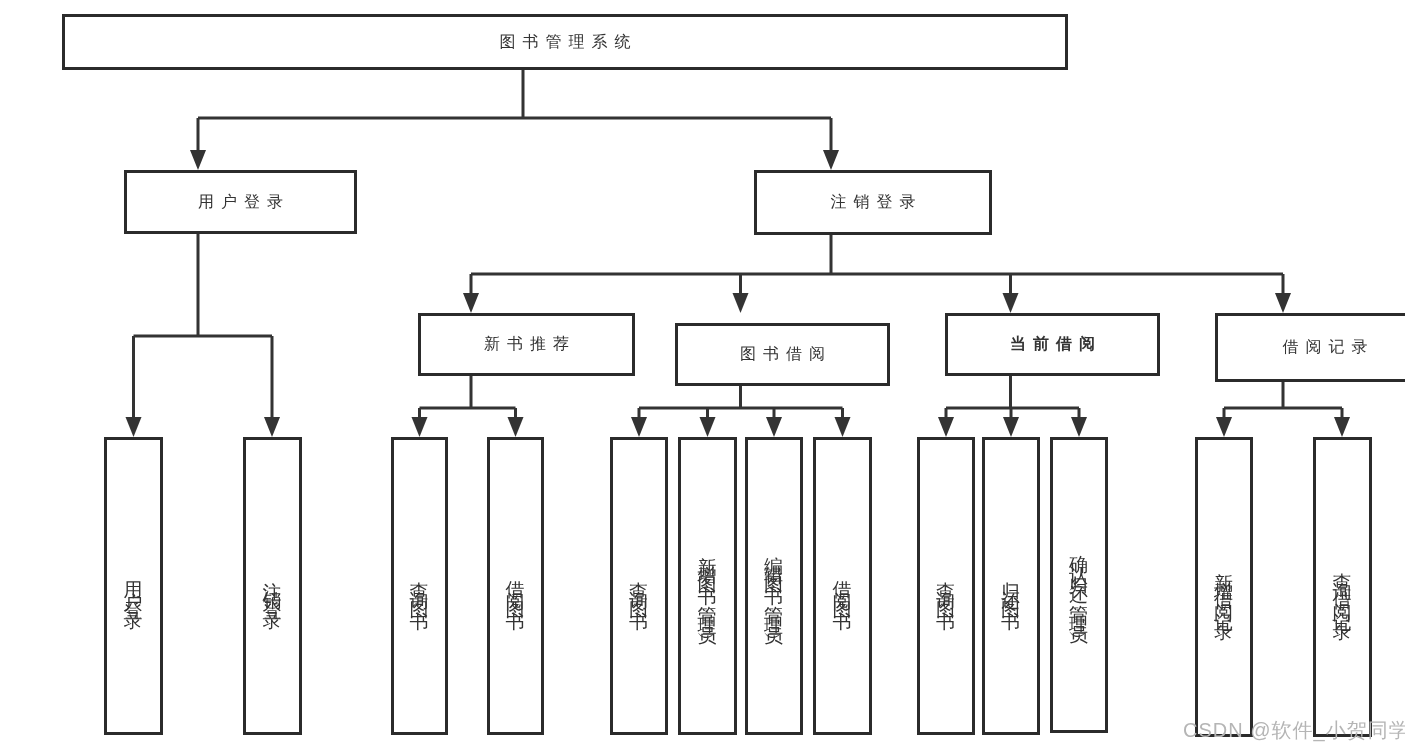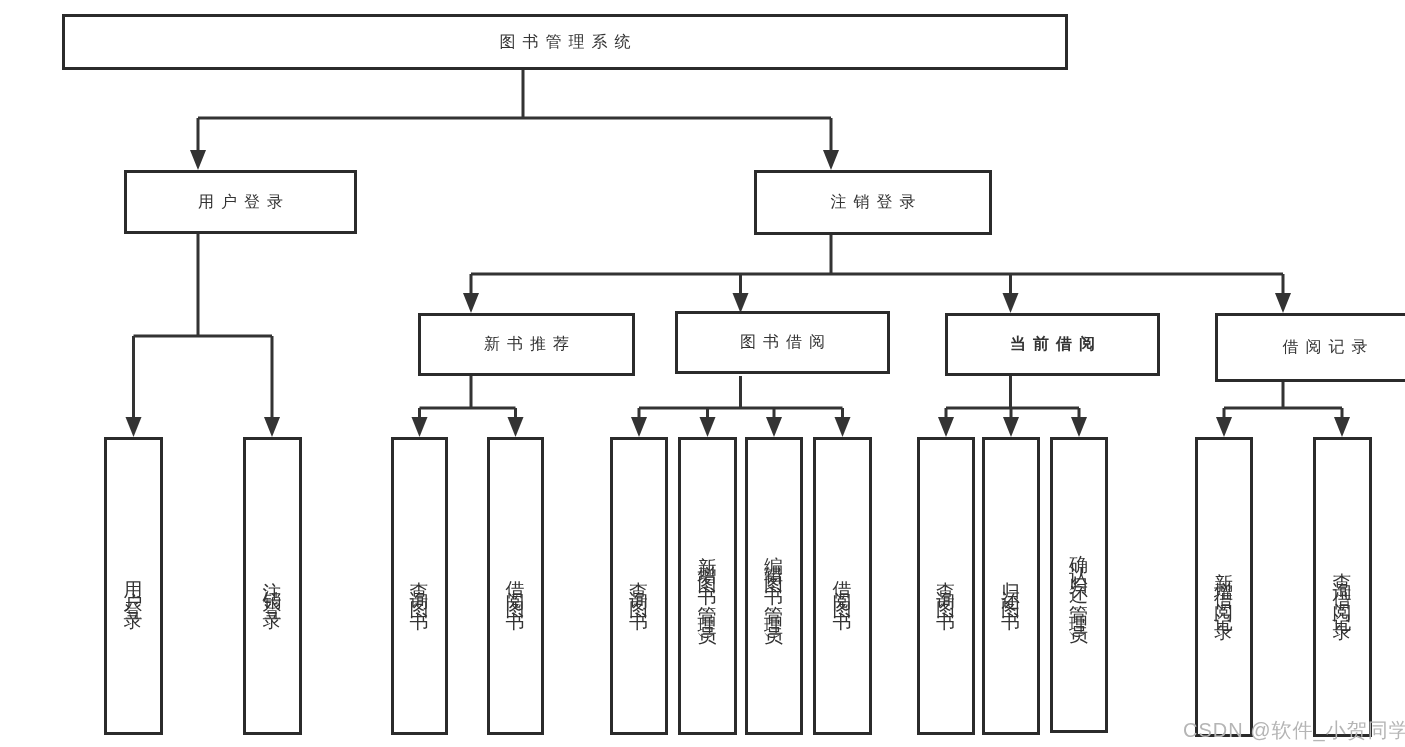--- a/index.html
+++ b/index.html
@@ -122,21 +122,21 @@
       <polygon points="1334,417 1350,417 1342,437"></polygon>
     </g>
   </svg>
 
   <div class="node h-node" style="left:20px; top:14px; width:1006px; height:56px;">图书管理系统</div>
 
   <div class="node h-node" style="left:82px; top:170px; width:233px; height:64px;">用户登录</div>
   <div class="node h-node" style="left:712px; top:170px; width:238px; height:65px;">注销登录</div>
 
   <div class="node h-node" style="left:376px; top:313px; width:217px; height:63px;">新书推荐</div>
-  <div class="node h-node" style="left:633px; top:311px; width:215px; height:63px;">图书借阅</div>
+  <div class="node h-node" style="left:633px; top:323px; width:215px; height:63px;">图书借阅</div>
   <div class="node h-node" style="left:903px; top:313px; width:215px; height:63px;font-weight:bold;">当前借阅</div>
   <div class="node h-node" style="left:1173px; top:313px; width:220px; height:69px;">借阅记录</div>
 
   <div class="node v-node" style="left:104px; top:437px; width:59px; height:298px;">用户登录</div>
   <div class="node v-node" style="left:243px; top:437px; width:59px; height:298px;">注销登录</div>
 
   <div class="node v-node" style="left:391px; top:437px; width:57px; height:298px;">查询图书</div>
   <div class="node v-node" style="left:487px; top:437px; width:57px; height:298px;">借阅图书</div>
 
   <div class="node v-node" style="left:610px; top:437px; width:58px; height:298px;">查询图书</div>

